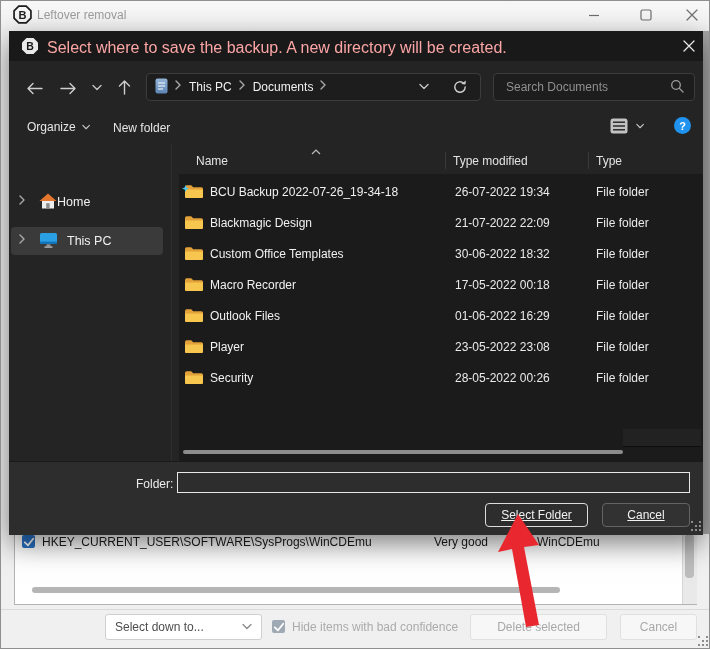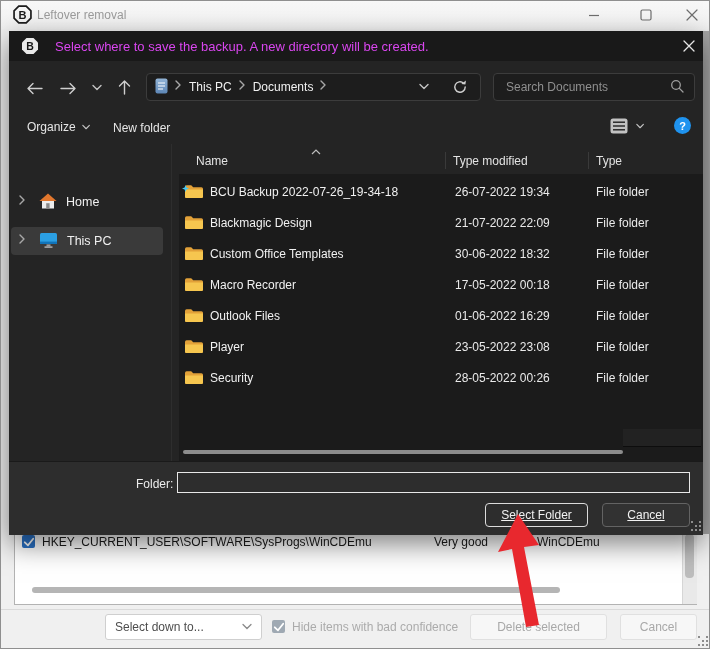--- a/index.html
+++ b/index.html
@@ -132,21 +132,21 @@
 
   <div id="dialog" class="ab">
 
     <div id="dlg-title" class="ab">
       <div class="ab" style="left:12px;top:6px">
         <svg width="18" height="18" viewBox="0 0 18 18">
           <polygon points="5.5,1 12.5,1 17,5.5 17,12.5 12.5,17 5.5,17 1,12.5 1,5.5" fill="#e9e9e9"></polygon>
           <text x="9" y="13" text-anchor="middle" font-size="10.5" font-weight="bold" fill="#161616" font-family="Liberation Sans, sans-serif">B</text>
         </svg>
       </div>
-      <div class="ab txt" style="left:46px;top:8px;color:#d946ef;font-size:13px">Select where to save the backup. A new directory will be created.</div>
+      <div class="ab txt" style="left:38px;top:8px;color:#fca5a5;font-size:16px">Select where to save the backup. A new directory will be created.</div>
       <div class="ab navico" style="left:672px;top:8px;width:16px;height:14px">
         <svg width="12" height="12">
             <path d="M1 1 L11 11 M11 1 L1 11" stroke="#e6e6e6" stroke-width="1.3" stroke-linecap="round"></path>
           </svg>
       </div>
     </div>
 
     <div class="ab navico" style="left:12px;top:46px;width:26px;height:22px">
       <svg width="17" height="13" viewBox="0 0 17 13">
           <path d="M16 6.5 H2 M7 1.5 L2 6.5 l5 5" stroke="#cfcfcf" stroke-width="1.4" fill="none" stroke-linecap="round" stroke-linejoin="round"></path>
@@ -252,21 +252,21 @@
         <span style="margin-left:8px"><svg width="7" height="11" viewBox="0 0 7 11">
               <use href="#chevR"></use>
             </svg></span>
         <span style="margin-left:13px">
           <svg width="18" height="16" viewBox="0 0 18 16">
             <path d="M9 0.5 L17.5 8 H0.5 Z" fill="#e2772d"></path>
             <rect x="3" y="8" width="12" height="7.5" fill="#ededed"></rect>
             <rect x="7.2" y="10.2" width="3.4" height="5.3" fill="#8a8a8a"></rect>
           </svg>
         </span>
-        <span class="txt" style="margin-left:9px;color:#f1f1f1;font-size:12.5px">Home</span>
+        <span class="txt" style="color:#f1f1f1;font-size:12.5px">Home</span>
       </div>
       <div class="ab seltab" style="left:2px;top:83px;width:152px;height:28px;display:flex;align-items:center">
         <span style="margin-left:8px"><svg width="7" height="11" viewBox="0 0 7 11">
               <use href="#chevR"></use>
             </svg></span>
         <span style="margin-left:13px">
           <svg width="19" height="16" viewBox="0 0 19 16">
             <rect x="1" y="1" width="17" height="11" rx="1.5" fill="#2b9fe3"></rect>
             <rect x="1" y="9.6" width="17" height="2.4" fill="#1173b8"></rect>
             <rect x="7.5" y="12.4" width="4" height="2" fill="#9a9a9a"></rect>

